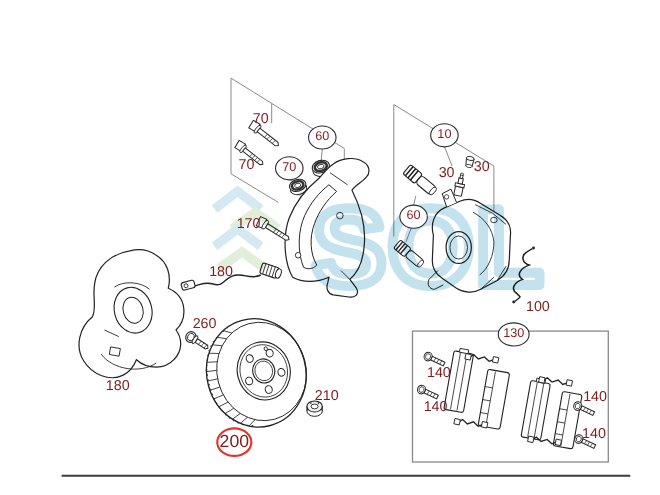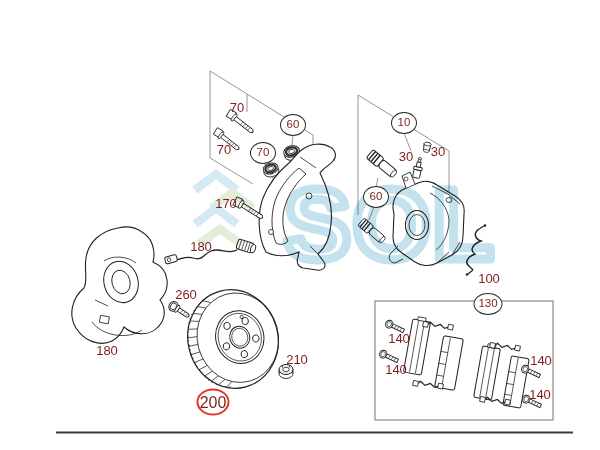--- a/index.html
+++ b/index.html
@@ -3,21 +3,21 @@
 <meta charset="utf-8">
 <style>
   html,body{margin:0;padding:0;background:#fff;}
   #stage{position:relative;width:600px;height:450px;background:#ffffff;overflow:hidden;
          font-family:"Liberation Sans",sans-serif;}
   #art{position:absolute;left:0;top:0;}
   .lbl{position:absolute;transform:translate(-50%,-50%);font-size:13px;color:#7f1d1d;
        white-space:nowrap;line-height:1;z-index:5;}
   .circ{width:24px;height:20px;border:1.2px solid #2c2c2c;border-radius:50%;background:#fff;
         display:flex;align-items:center;justify-content:center;font-size:11.5px;}
-  .circ.wide{width:27px;margin-left:21px;}
+  .circ.wide{width:27px;}
   .circ.red{border:2.2px solid #e5352b;width:29px;height:23px;font-size:16px;}
 </style>
 </head>
 <body>
 
 <div id="stage">
 
 <svg id="art" width="600" height="450" viewBox="0 0 600 450">
   <defs>
     <g id="boltS">

